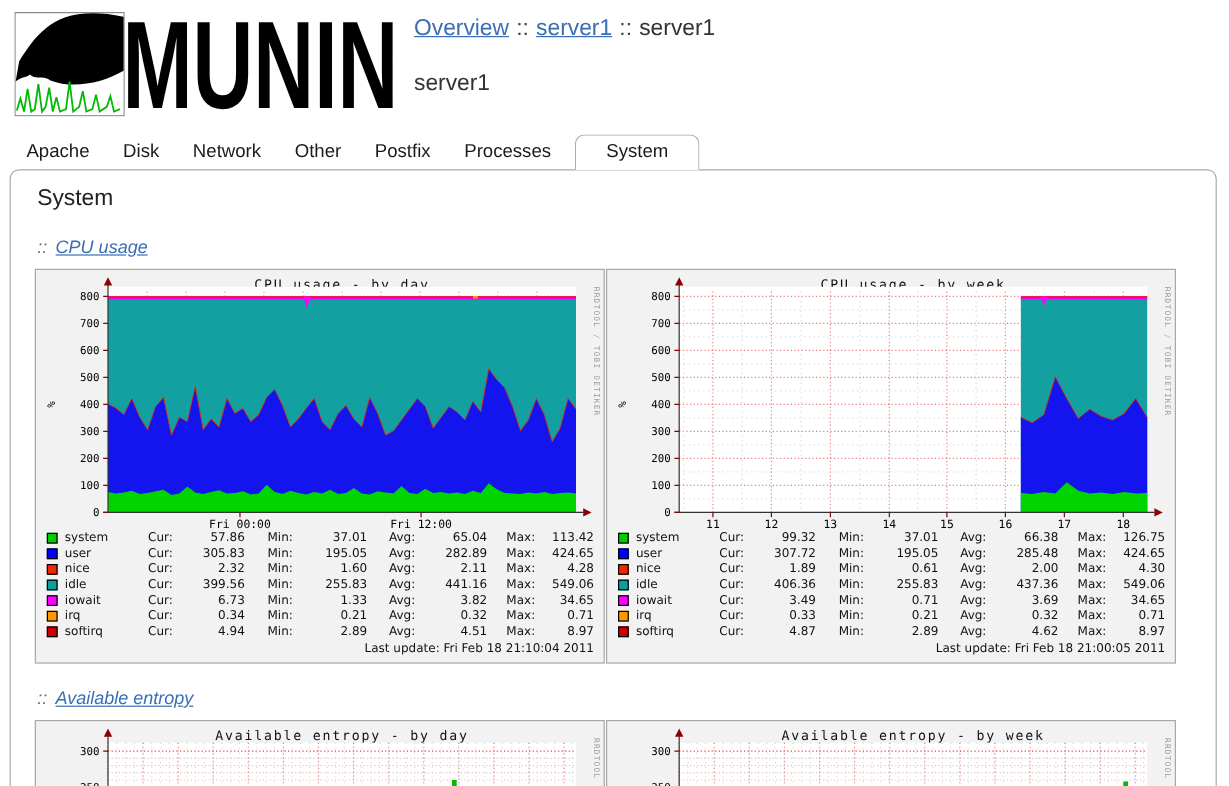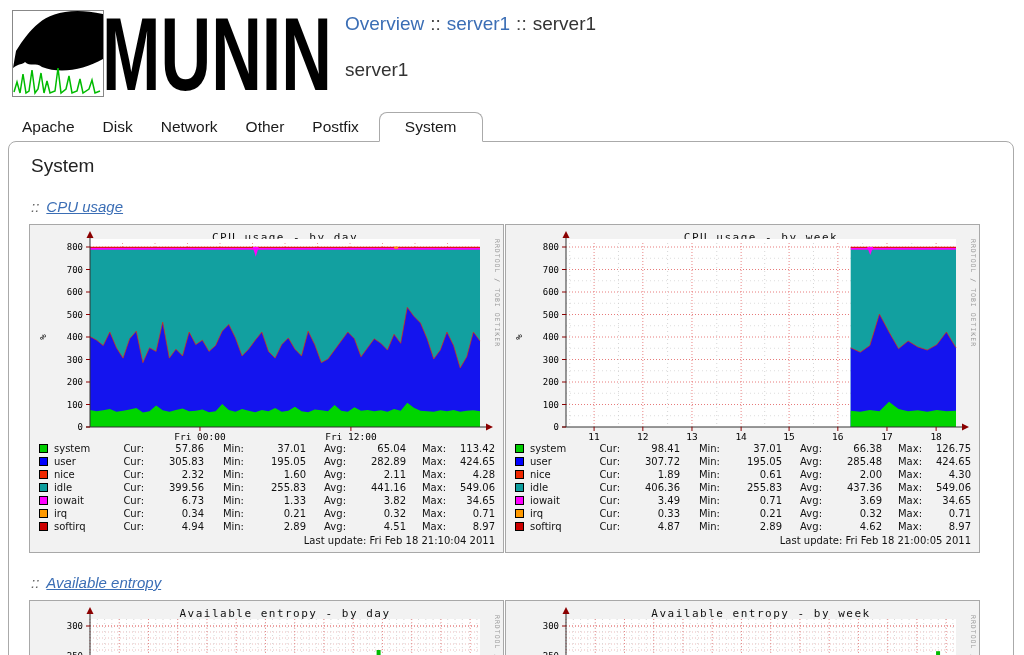--- a/index.html
+++ b/index.html
@@ -4,21 +4,21 @@
 <style>
   html,body{margin:0;padding:0;}
   body{
     width:1024px;height:655px;overflow:hidden;position:relative;
     background:#fff;font-family:"Liberation Sans",sans-serif;color:#333;
   }
   
   .logo-box{position:absolute;left:12px;top:10px;width:92px;height:87px;}
   .wordmark{position:absolute;left:100px;top:4px;}
   .breadcrumb{position:absolute;left:345px;top:13px;font-size:19px;color:#333;}
-  .breadcrumb a{color:#3b6eb5;cursor:pointer;}
+  .breadcrumb a{color:#3b6eb5;text-decoration:underline;cursor:pointer;}
   .breadcrumb .sep{color:#444;margin:0 6px;}
   .host-title{position:absolute;left:345px;top:59px;font-size:19px;color:#333;}
   
   .tabbar{position:absolute;left:8px;top:112px;display:flex;align-items:flex-end;z-index:3;justify-content:center;}
   .tab{font-size:15.5px;color:#1a1a1a;padding:5px 14px;cursor:pointer;white-space:nowrap;}
   .tab.active{border:1px solid #aaa;border-bottom:1px solid #fff;border-radius:8px 8px 0 0;
     background:#fff;padding:5px 25px;margin-bottom:-1px;margin-left:6px;}
   
   .content{position:absolute;left:8px;top:141px;width:1006px;height:700px;
     border:1px solid #aaa;border-radius:8px;background:#fff;padding-left:20px;box-sizing:border-box;}
@@ -61,20 +61,21 @@
   </div>
   <div class="host-title">server1</div>
 </div>
 
 <div class="tabbar" id="tabbar">
     <div class="tab">Apache</div>
     <div class="tab">Disk</div>
     <div class="tab">Network</div>
     <div class="tab">Other</div>
     <div class="tab">Postfix</div>
+    <div class="tab">Processes</div>
     <div class="tab active">System</div>
   </div>
 
 <div class="content">
   <h2 class="section-title">System</h2>
 
   <div class="service-link">
     <span class="pfx">::</span><a>CPU usage</a>
   </div>
   <div class="graph-row" id="row-cpu">
@@ -301,21 +302,21 @@
           <text x="380.96999999999997" y="215" text-anchor="middle" class="xl-txt">17</text>
           <line x1="430.10999999999996" y1="202" x2="430.10999999999996" y2="206" stroke="#8b0000"></line>
           <text x="430.10999999999996" y="215" text-anchor="middle" class="xl-txt">18</text>
           <text x="16" y="112" text-anchor="middle" class="ax-txt" transform="rotate(-90 16 112)">%</text>
         </svg>
         <div class="watermark">RRDTOOL / TOBI OETIKER</div>
         <div class="legend">
           <span class="sw" style="background: rgb(0, 204, 0);"></span>
           <span>system</span>
           <span class="lab">Cur:</span>
-          <span class="val">98.41</span>
+          <span class="val">99.32</span>
           <span class="lab">Min:</span>
           <span class="val">37.01</span>
           <span class="lab">Avg:</span>
           <span class="val">66.38</span>
           <span class="lab">Max:</span>
           <span class="val">126.75</span>
           <span class="sw" style="background: rgb(0, 0, 255);"></span>
           <span>user</span>
           <span class="lab">Cur:</span>
           <span class="val">307.72</span>

